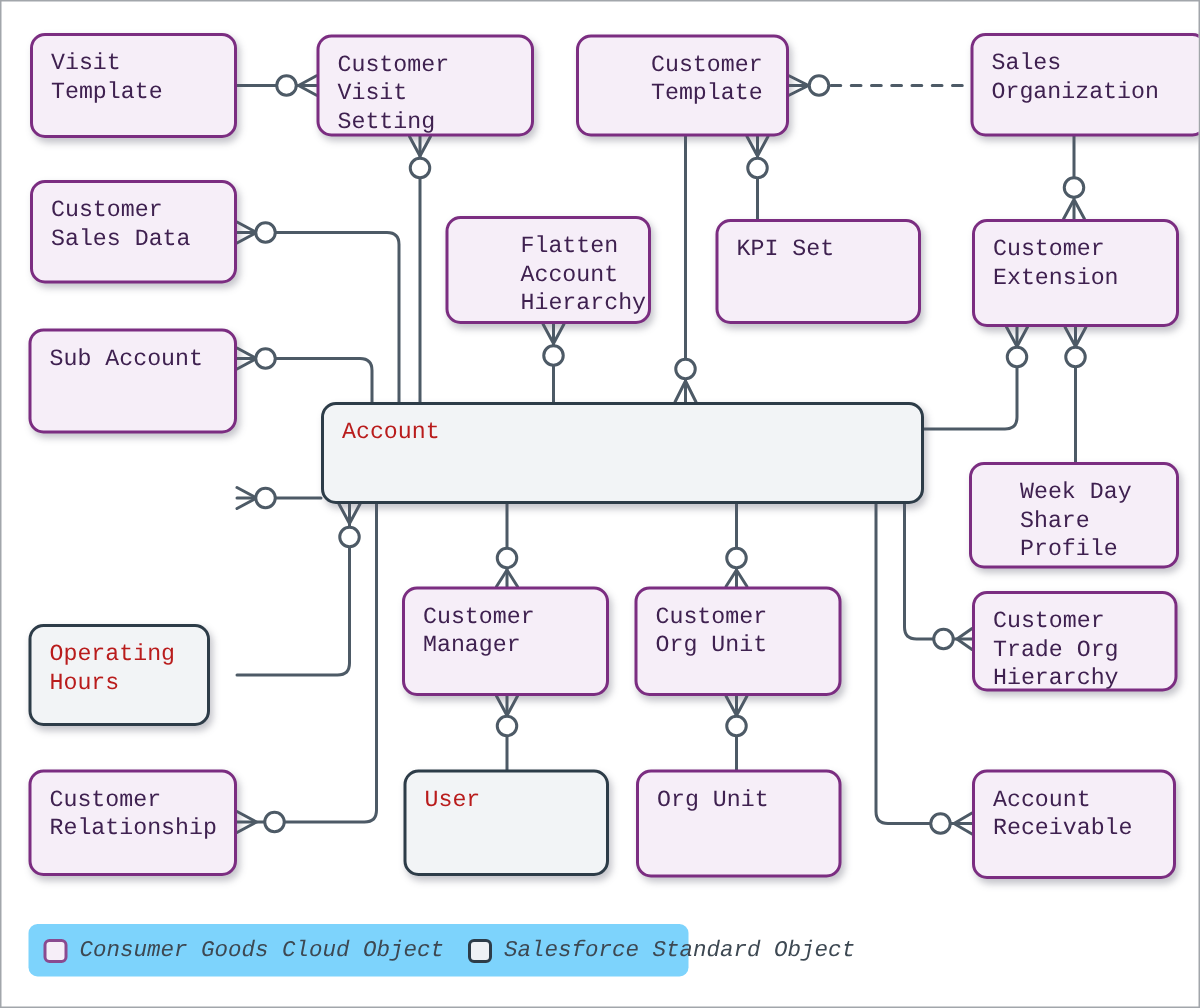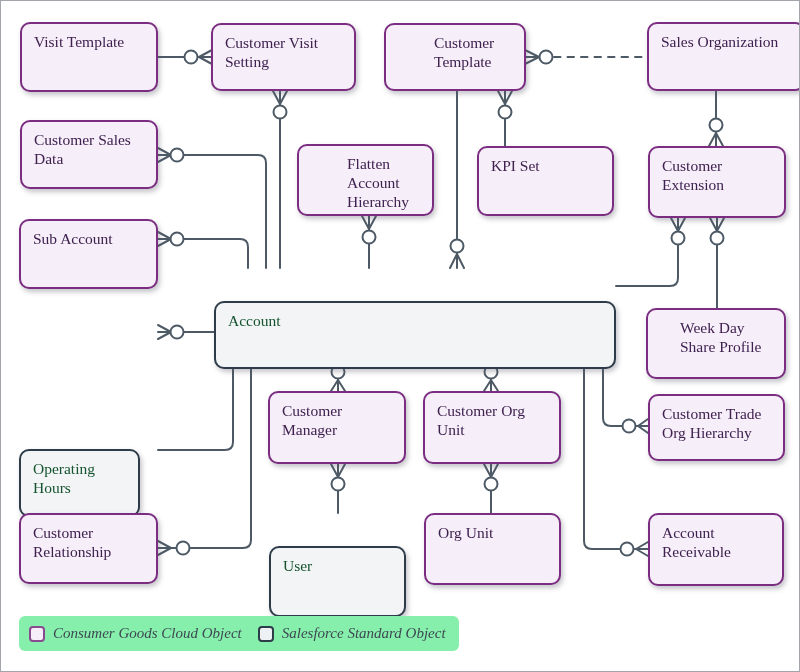--- a/index.html
+++ b/index.html
@@ -2,36 +2,36 @@
 <html><head>
 <meta charset="utf-8">
 <style>
   html,body { margin:0; padding:0; background:#ffffff; }
   .canvas {
     position:relative; width:800px; height:672px;
     background:#ffffff;
     border:1px solid #a2a6ab;
     box-sizing:border-box;
     overflow:hidden;
-    font-family:Liberation Serif, serif;
+    font-family:Liberation Mono, monospace;
   }
   .connector-layer { position:absolute; left:0; top:0; width:800px; height:672px; }
   .entity {
     position:absolute; box-sizing:border-box;
     border-radius:10px;
     padding:9px 12px;
     font-size:15.5px; line-height:1.22;
     box-shadow:2px 3px 5px rgba(90,90,105,0.35);
     background:#ffffff;
   }
   .entity.cg  { background:#f6eef8; border:2.5px solid #7b2d81; color:#3f2150; }
-  .entity.std { background:#f2f4f6; border:2.5px solid #2d3c48; color:#14532d;margin-top:33px; }
+  .entity.std { background:#f2f4f6; border:2.5px solid #2d3c48; color:#b91c1c; }
   .legend {
     position:absolute; left:18px; top:615px; width:440px; height:35px;
-    background:#86efac; border-radius:6px;
+    background:#7dd3fc; border-radius:6px;
     display:flex; align-items:center;
     padding:0 0 0 10px; box-sizing:border-box;
     font-size:15px; font-style:italic; color:#3d4852;
   }
   .swatch {
     display:inline-block; width:16px; height:16px;
     border-radius:4px; box-sizing:border-box; margin-right:8px; flex:0 0 auto;
   }
   .swatch.cg  { border:2px solid #8a4a90; background:#f6eef8; }
   .swatch.std { border:2px solid #2d3c48; background:#eef1f4; }

